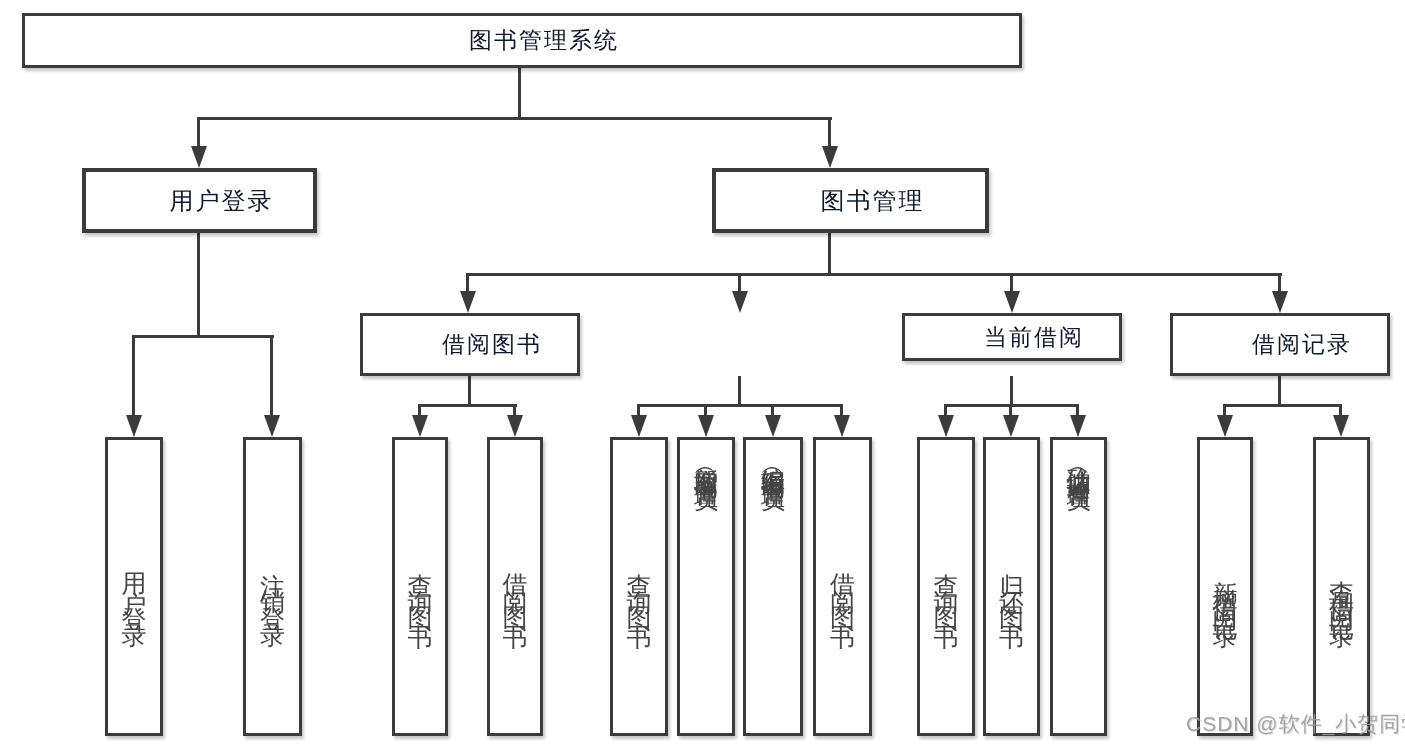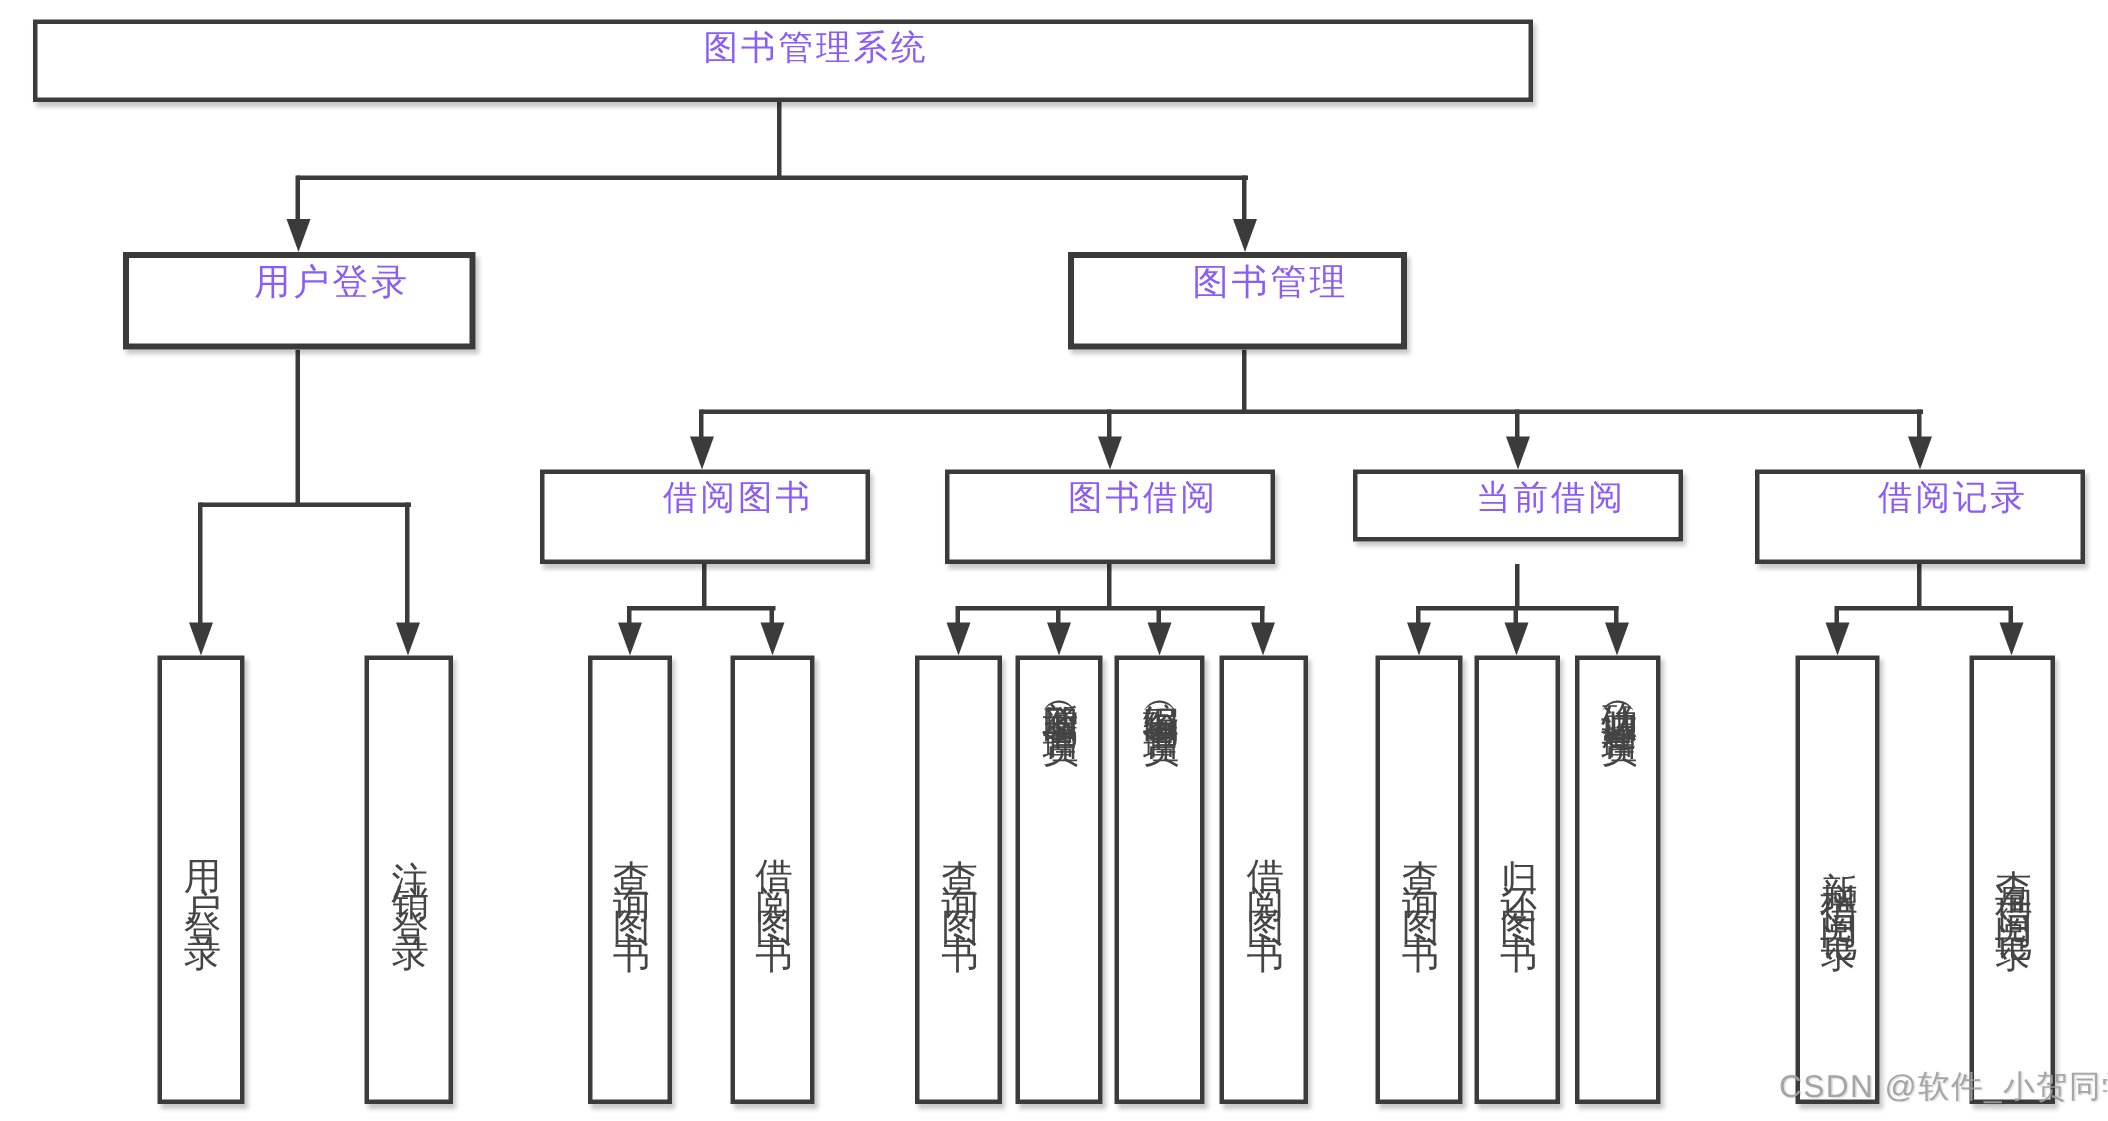--- a/index.html
+++ b/index.html
@@ -4,22 +4,22 @@
 <style>
   html,body { margin:0; padding:0; background:#ffffff; }
   .canvas {
     position:relative; width:1405px; height:747px;
     background:#ffffff; overflow:hidden;
     font-family:"Liberation Sans","DejaVu Sans",sans-serif;
   }
   .node {
     position:absolute; box-sizing:border-box;
     background:#ffffff; border:3px solid #3b3b3b;
-    display:flex; align-items:flex-start; justify-content:center;
-    color:#8b5cf6; font-size:23px; letter-spacing:2px;
+    display:flex; align-items:center; justify-content:center;
+    color:#0f172a; font-size:23px; letter-spacing:2px;
     box-shadow:2px 3px 3px rgba(0,0,0,0.22);
     padding-left:44px;
   }
   .node.lvl2 { border-width:4px; font-size:24px; }
   .leaf {
     position:absolute; top:437px; height:299px; box-sizing:border-box;
     background:#ffffff; border:3px solid #3b3b3b;
     display:flex; align-items:center; justify-content:center;
     box-shadow:2px 3px 3px rgba(0,0,0,0.22);
   }
@@ -110,31 +110,28 @@
   <div class="arrow" style="left:1333px;top:415px"></div>
 
   <div class="node" style="left:22px;top:13px;width:1000px;height:55px">
     <span>图书管理系统</span>
   </div>
 
   <div class="node lvl2" style="left:82px;top:168px;width:235px;height:65px">
     <span>用户登录</span>
   </div>
 
-  <div class="node lvl2" style="left:712px;top:168px;width:226px;height:65px">
+  <div class="node lvl2" style="left:712px;top:168px;width:277px;height:65px">
     <span>图书管理</span>
   </div>
 
   <div class="node" style="left:360px;top:313px;width:220px;height:63px">
     <span>借阅图书</span>
   </div>
 
-  <div class="node" style="left:630px;top:313px;width:220px;height:63px">
-    <span>图书借阅</span>
-  </div>
 
   <div class="node" style="left:902px;top:313px;width:220px;height:48px">
     <span>当前借阅</span>
   </div>
 
   <div class="node" style="left:1170px;top:313px;width:220px;height:63px">
     <span>借阅记录</span>
   </div>
 
   <div class="leaf sp4" style="left:105px;width:58px">

